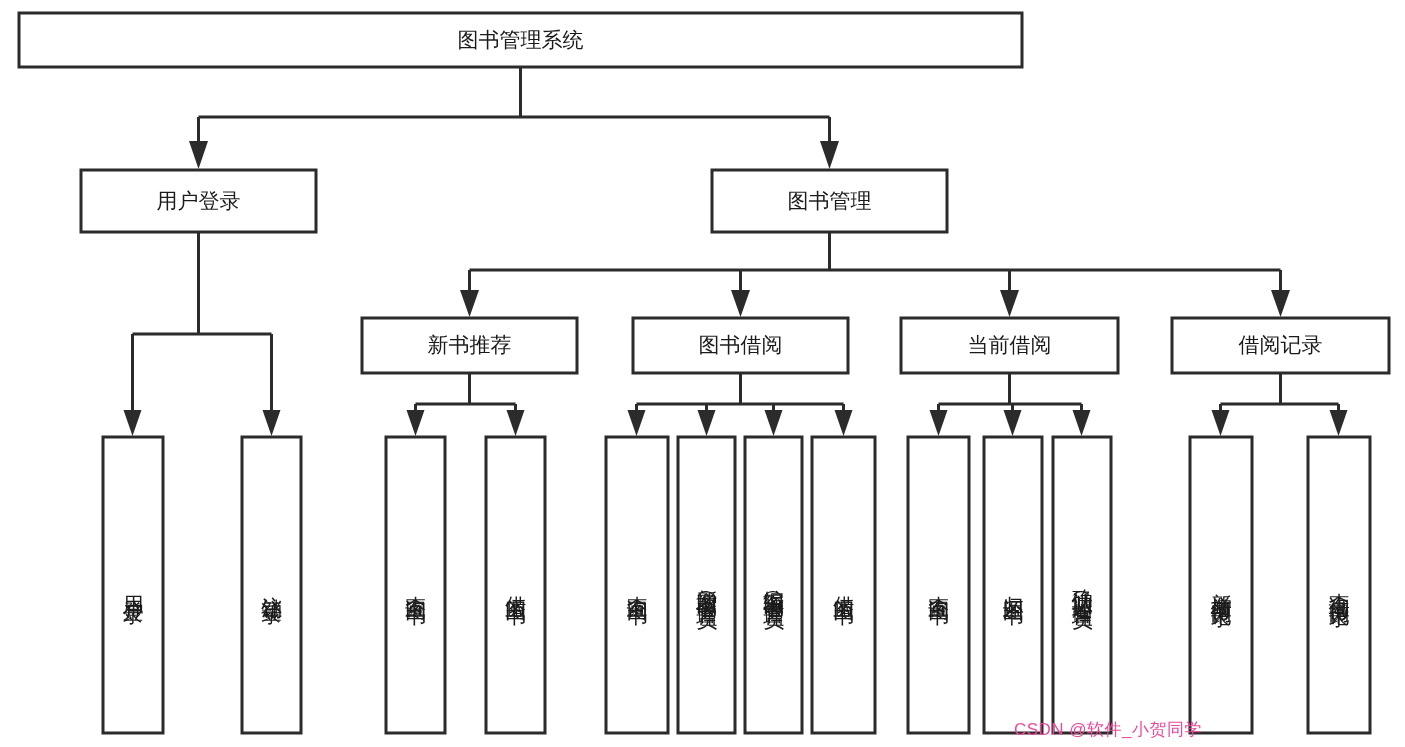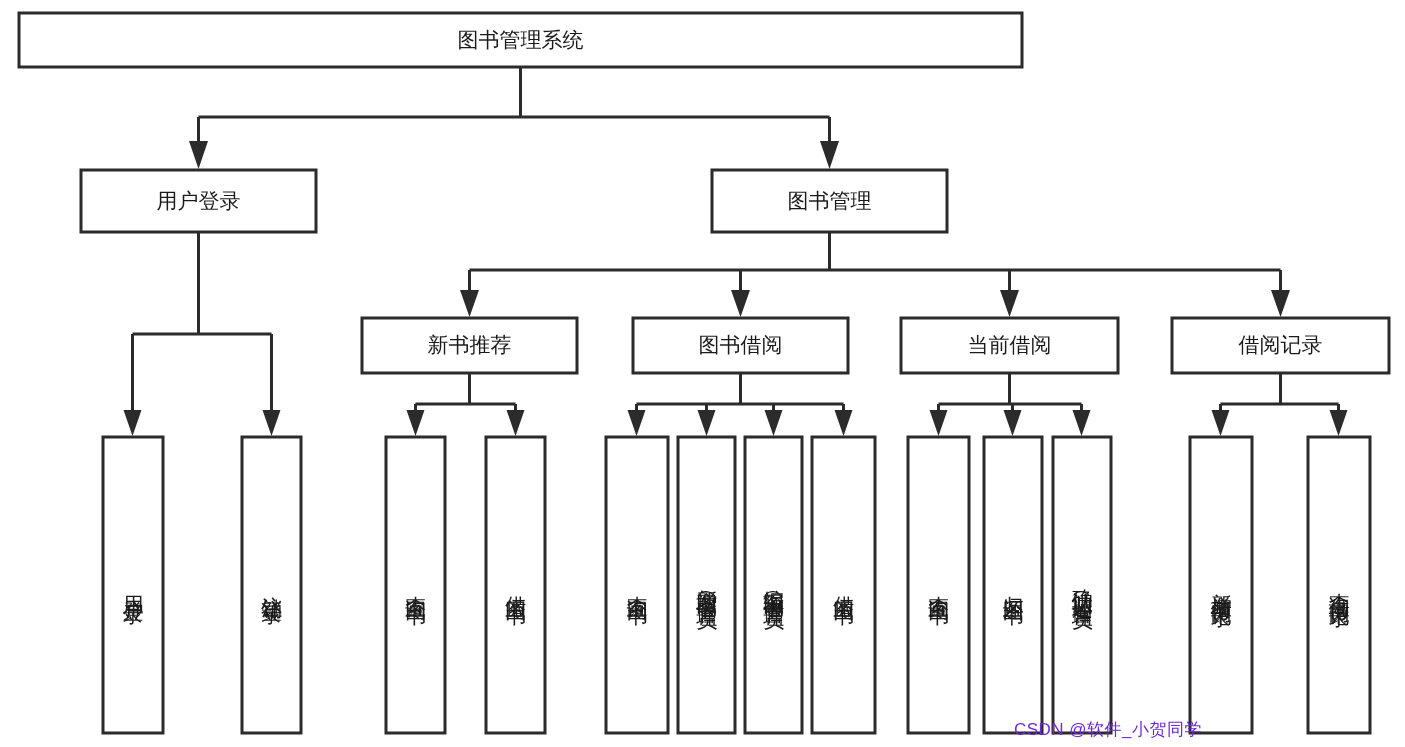--- a/index.html
+++ b/index.html
@@ -65,21 +65,21 @@
     justify-content: center;
     white-space: nowrap;
     user-select: none;
   }
   #watermark {
     position: absolute;
     right: 8px;
     bottom: 6px;
     font-family: "Liberation Sans", "DejaVu Sans", sans-serif;
     font-size: 17px;
-    color: #6d28d9;
+    color: #ec4899;
     letter-spacing: 0.5px;
     white-space: nowrap;
     pointer-events: none;
   }
 </style>
 </head>
 <body>
 
 <div id="diagram-root">
 

